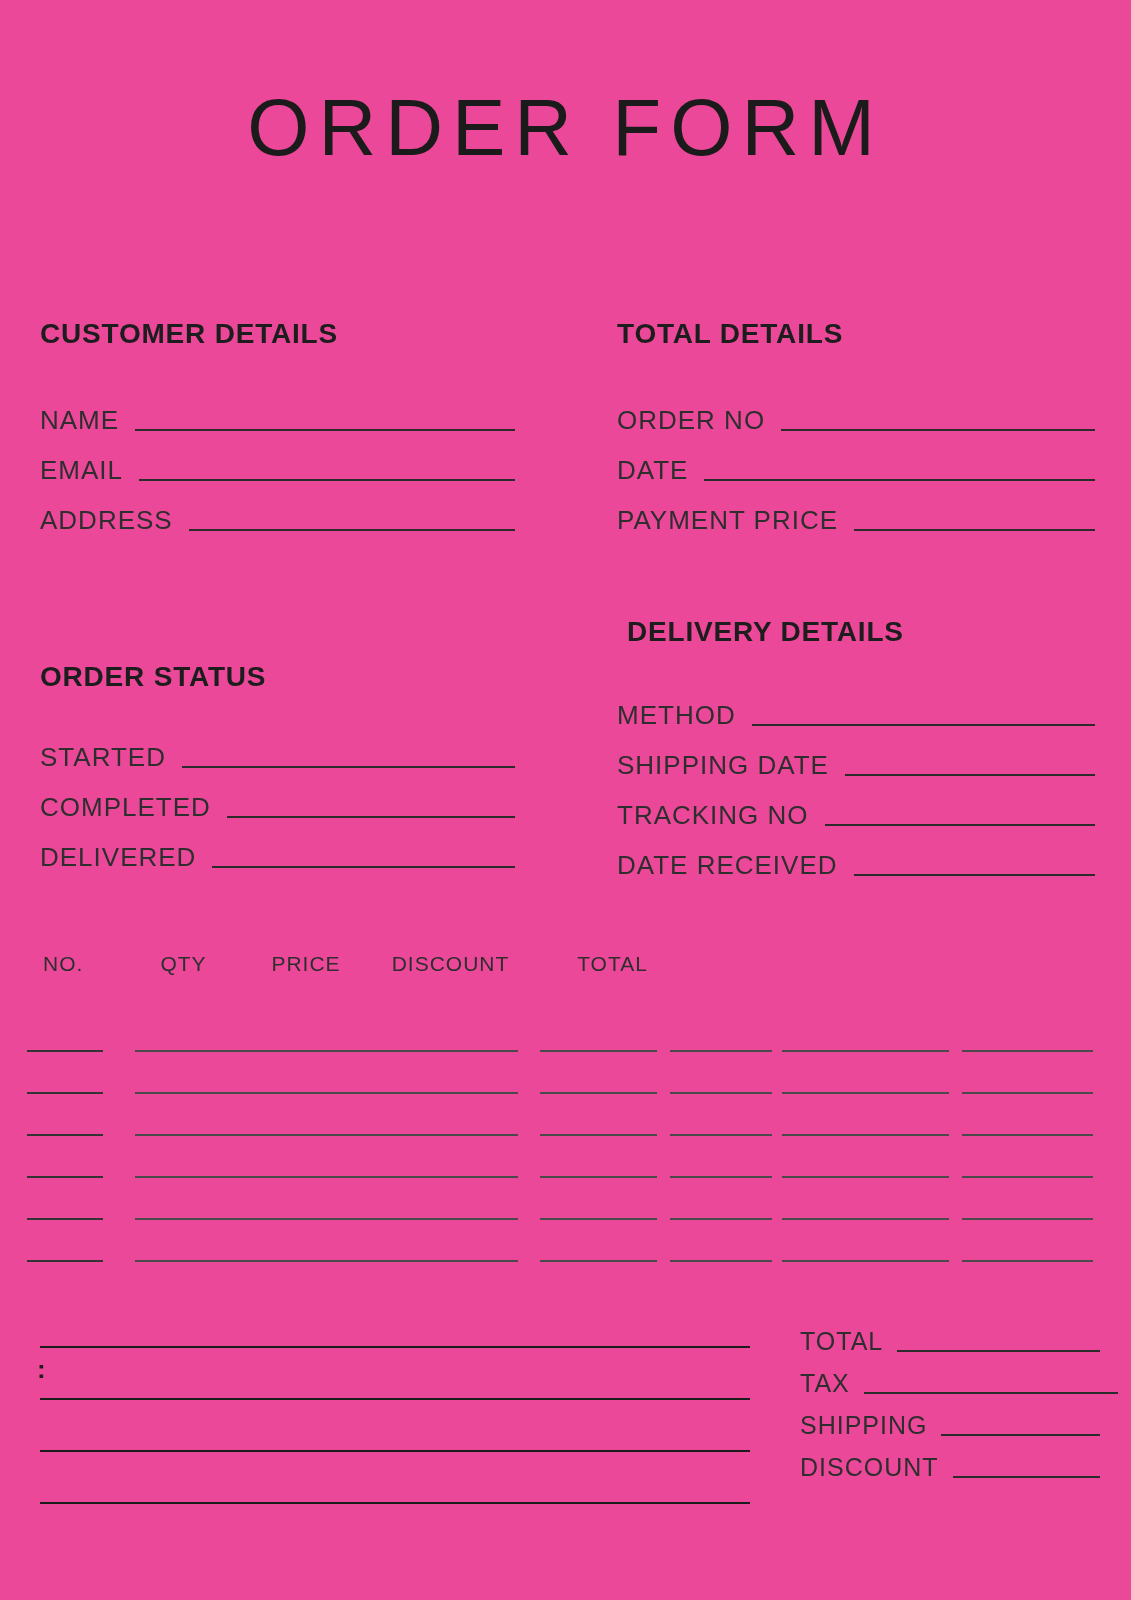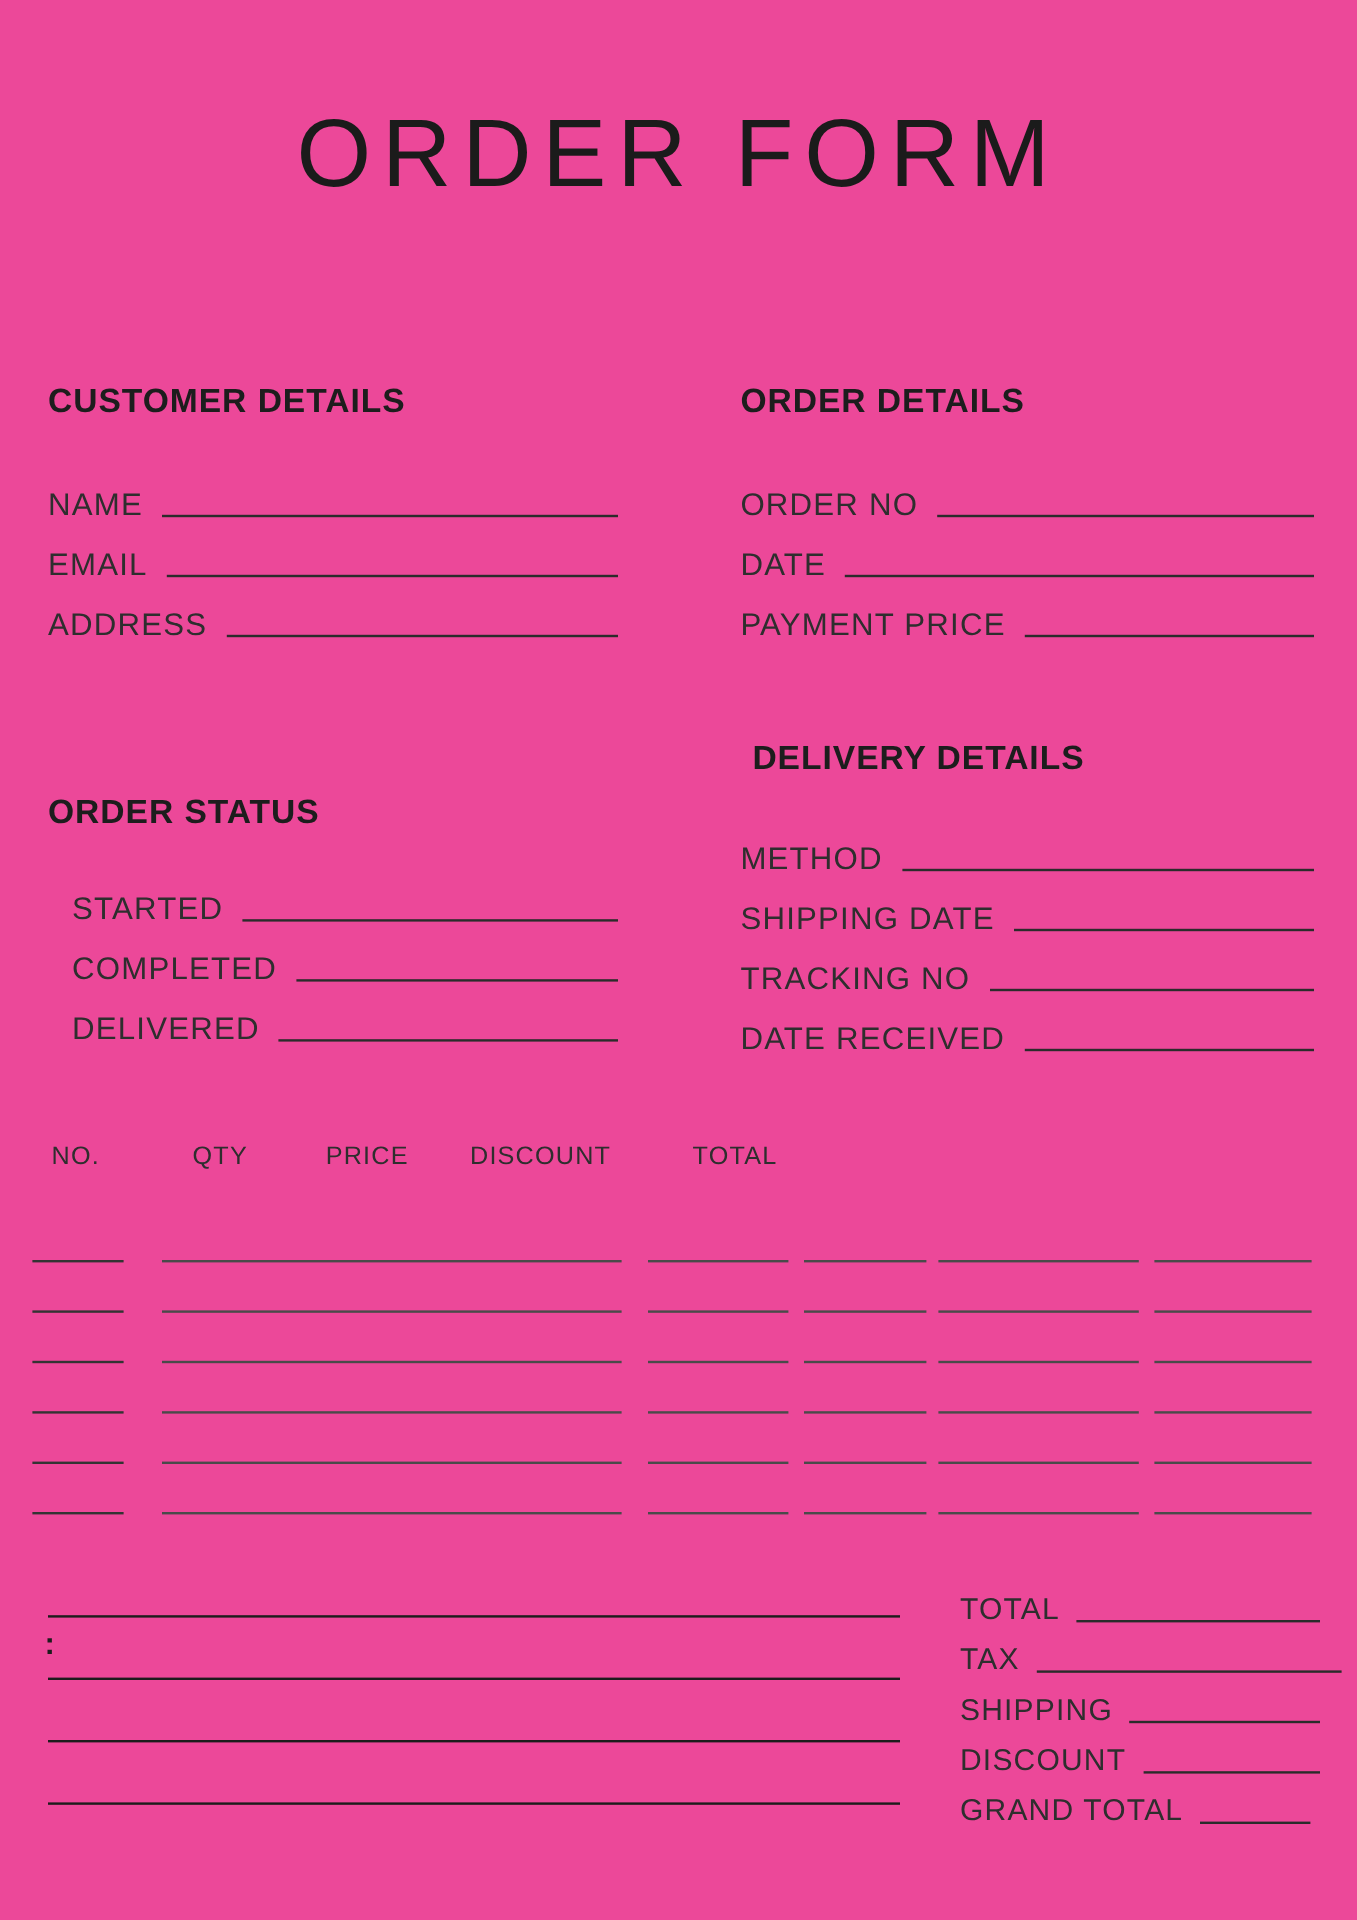--- a/index.html
+++ b/index.html
@@ -34,21 +34,21 @@
   }
   .f-line{flex:1;margin-left:16px;margin-bottom:2px;border-bottom:2px solid #2b2b2b;}
   
   .sec-customer{left:40px;top:318px;width:475px;}
   .sec-customer .f-rows{margin-top:33px;}
   .sec-order{left:617px;top:318px;width:478px;}
   .sec-order .f-rows{margin-top:33px;}
   .sec-delivery{left:617px;top:616px;width:478px;}
   .sec-delivery .f-rows{margin-top:30px;}
   .sec-status{left:40px;top:661px;width:475px;}
-  .sec-status .f-rows{margin-top:27px;margin-left:20px;}
+  .sec-status .f-rows{margin-top:27px;}
   
   .items-table{position:absolute;left:27px;top:952px;width:1066px;}
   .t-header{display:flex;line-height:24px;}
   .t-header .hcell{
     font-size:21px;font-weight:400;letter-spacing:1px;color:#2e2e2e;
     text-align:center;white-space:nowrap;
   }
   .col-no{width:76px;}
   .col-desc{width:383px;margin-left:32px;}
   .col-qty{width:117px;margin-left:22px;}
@@ -100,21 +100,21 @@
         <span class="f-line"></span>
       </div>
       <div class="f-row">
         <span class="f-label">ADDRESS</span>
         <span class="f-line"></span>
       </div>
     </div>
   </div>
 
   <div class="sec sec-order">
-    <div class="sec-heading">ORDER DETAILS</div>
+    <div class="sec-heading">TOTAL DETAILS</div>
     <div class="f-rows">
       <div class="f-row">
         <span class="f-label">ORDER NO</span>
         <span class="f-line"></span>
       </div>
       <div class="f-row">
         <span class="f-label">DATE</span>
         <span class="f-line"></span>
       </div>
       <div class="f-row">
@@ -242,19 +242,15 @@
       <span class="sum-line"></span>
     </div>
     <div class="sum-row">
       <span class="sum-label">SHIPPING</span>
       <span class="sum-line"></span>
     </div>
     <div class="sum-row">
       <span class="sum-label">DISCOUNT</span>
       <span class="sum-line"></span>
     </div>
-    <div class="sum-row grand">
-      <span class="sum-label">GRAND TOTAL</span>
-      <span class="sum-line"></span>
-    </div>
   </div>
 
 </div>
 
 </body></html>

